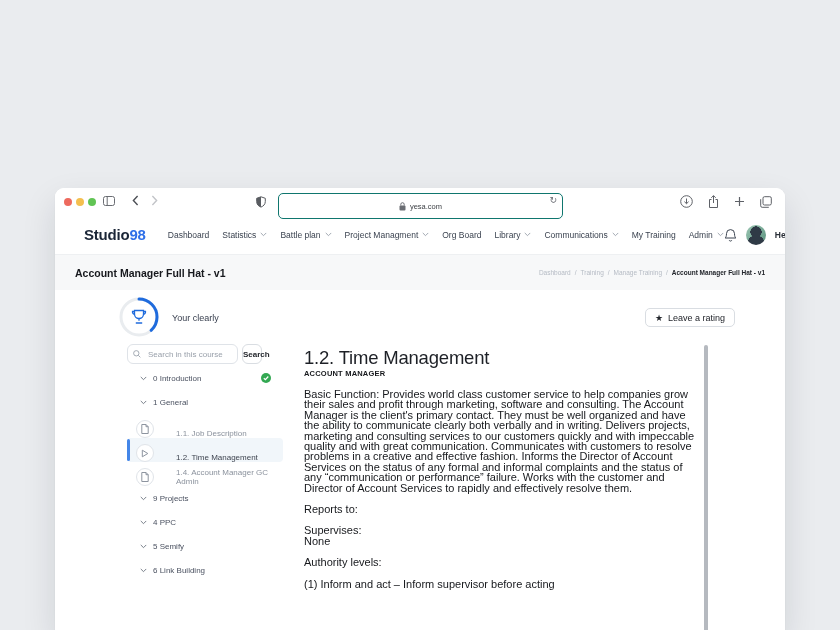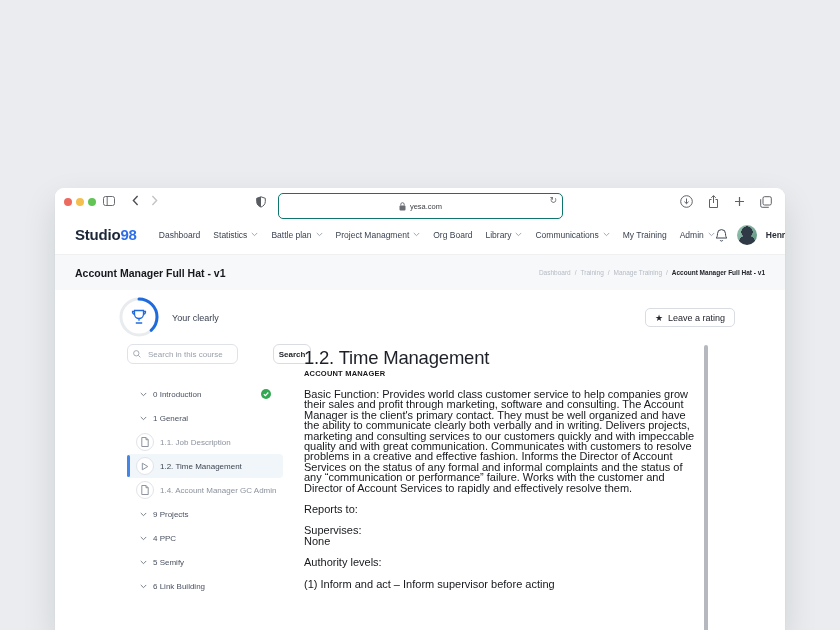--- a/index.html
+++ b/index.html
@@ -25,21 +25,21 @@
   .urlbar {
     position:absolute; left:223px; top:5px; width:285px; height:26px;
     border:1px solid #0f766e; border-radius:5px; background:#fff;
     display:flex; align-items:center; justify-content:center; gap:4px;
     font-size:7.5px; color:#3f4247;
   }
   .urlbar .refresh { position:absolute; right:5px; top:1px; font-size:9px; color:#6a6d73; }
   .chrome-right { position:absolute; right:13px; top:7px; display:flex; gap:15px; align-items:center; color:#5e6167; }
   
   .nav {
-    height:40px; display:flex; align-items:center; padding:0 20px;
+    height:40px; display:flex; align-items:center; padding:0 29px;
     background:#fff; border-bottom:1px solid #eef0f2; white-space:nowrap;
   }
   .logo { font-size:15px; font-weight:bold; letter-spacing:-.2px; margin-right:22px; }
   .logo .p1 { color:#1b2637; } .logo .p2 { color:#2e6fe8; }
   .nav-menu { display:flex; gap:13px; align-items:center; }
   .nav-item { display:flex; align-items:center; gap:4px; font-size:8.5px; color:#3b4350; cursor:pointer; }
   .nav-right { margin-left:auto; display:flex; align-items:center; gap:9px; }
   .avatar {
     width:20px; height:20px; border-radius:50%;
     background:radial-gradient(circle at 50% 35%, #2f3a46 0 34%, transparent 35%),
@@ -64,30 +64,30 @@
   .rating-btn .star { font-size:9px; color:#23262c; }
   .search-input {
     position:absolute; left:72px; top:54px; width:111px; height:20px;
     border:1px solid #dfe3e8; border-radius:6px; background:#fff;
     font-size:8px; color:#3a4150; padding:0 6px 0 20px;
     font-family:"Liberation Sans","DejaVu Sans",sans-serif;
   }
   .search-input::placeholder { color:#9aa1ab; }
   .search-ic { position:absolute; left:78px; top:60px; color:#9aa1ab; }
   .search-btn {
-    position:absolute; left:187px; top:54px; width:38px; height:20px;
+    position:absolute; left:187px; top:54px; width:20px; height:20px;
     border:1px solid #d9dde2; border-radius:6px; background:#fff;
-    font-size:8px; font-weight:bold; color:#23262c; cursor:pointer;margin-left:31px;
-  }
-  .course-list { position:absolute; left:72px; top:92px; width:156px; }
+    font-size:8px; font-weight:bold; color:#23262c; cursor:pointer;
+  }
+  .course-list { position:absolute; left:72px; top:76px; width:156px; }
   .row { position:relative; height:24px; display:flex; align-items:center; cursor:pointer; }
   .row.section { padding-left:13px; gap:6px; }
   .row.section .chev { color:#6f7681; }
   .row.section .lbl { font-size:8px; color:#4a5160; }
-  .row.lesson { padding-left:9px; gap:6px; border-radius:4px; }
+  .row.lesson { padding-left:9px; gap:22px; border-radius:4px;align-items:flex-end; }
   .row.lesson .lbl { font-size:8px; color:#8b929d; }
   .row.lesson.selected { background:#f1f6fa; }
   .row.lesson.selected .lbl { color:#3f4550; }
   .sel-bar { position:absolute; left:0; top:1px; bottom:1px; width:3px; background:#4486e8; border-radius:2px; }
   .circle-ic {
     width:18px; height:18px; border-radius:50%; border:1px solid #e0e4e9;
     display:flex; align-items:center; justify-content:center; color:#8d949f; flex:0 0 auto;
     background:#fff;
   }
   .done-ic { margin-left:auto; margin-right:12px; display:flex; }

